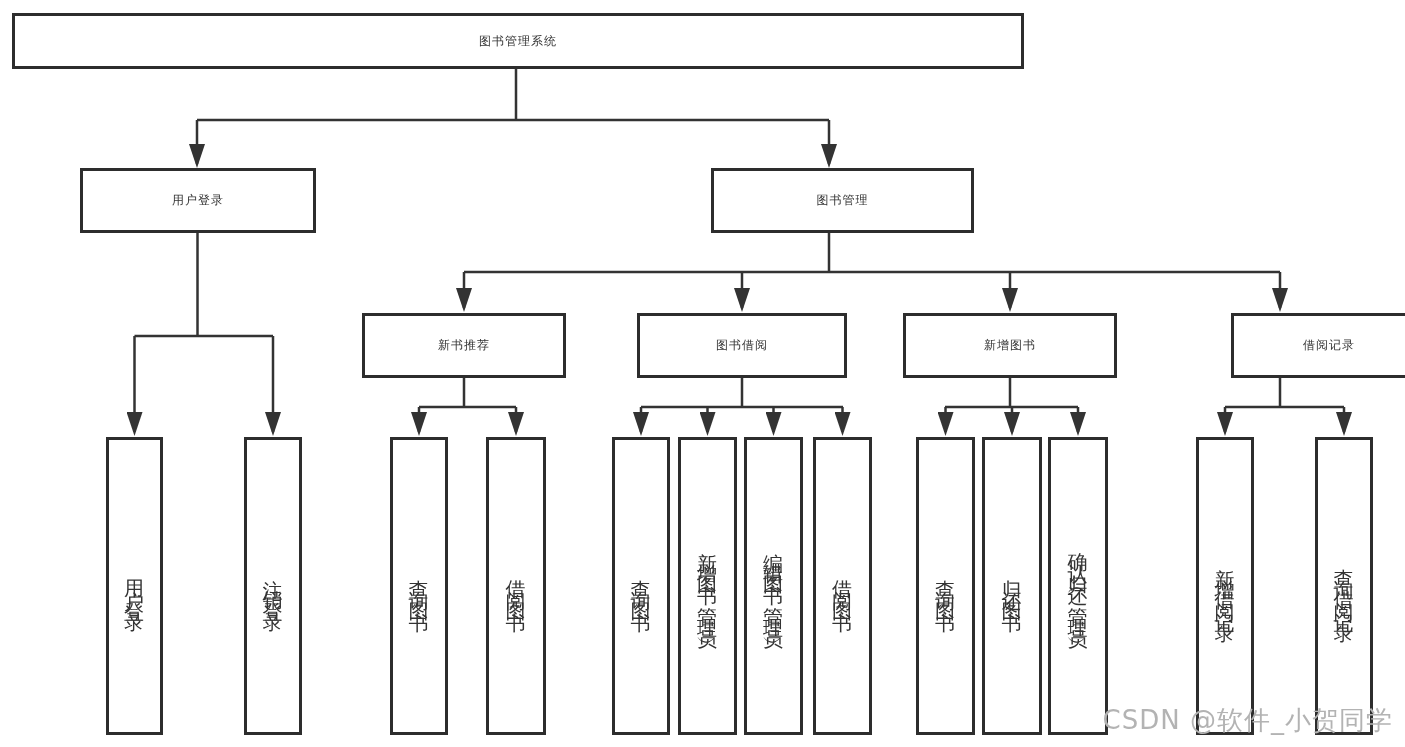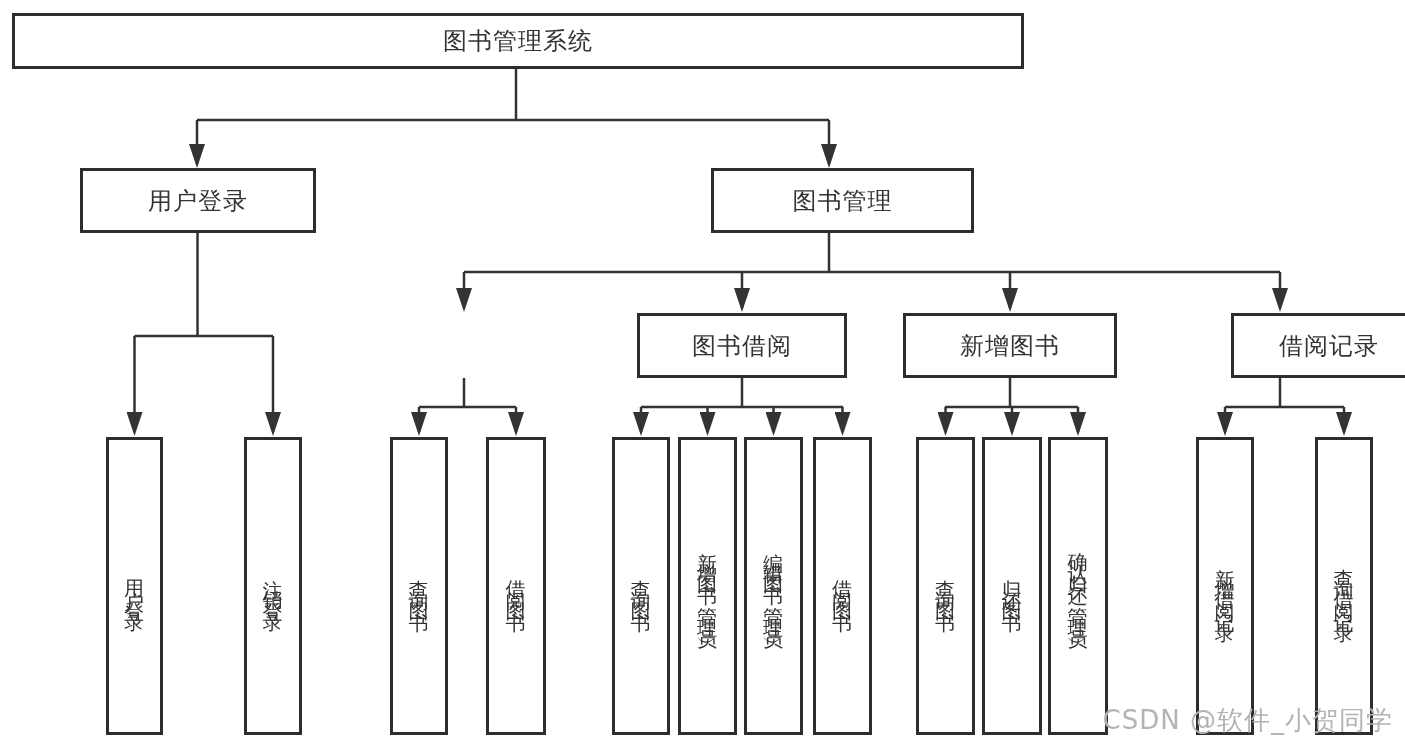--- a/index.html
+++ b/index.html
@@ -25,21 +25,21 @@
     position: absolute;
     box-sizing: border-box;
     background: #ffffff;
     border: 3px solid #2d2d2d;
     display: flex;
     align-items: center;
     justify-content: center;
     z-index: 2;
     color: #333333;
   }
-  .hnode { font-size: 24px; letter-spacing: 1px; }
+  .hnode { font-size: 12px; letter-spacing: 1px; }
   .hnode .lbl { white-space: nowrap; }
   .leaf { font-size: 20px; }
   .leaf .vlbl {
     writing-mode: vertical-rl;
     text-orientation: mixed;
     letter-spacing: 11px;
     line-height: 1;
     white-space: nowrap;
   }
   #watermark {
@@ -102,20 +102,23 @@
     <span class="lbl">图书管理系统</span>
   </div>
 
   <div class="box hnode" style="left:80px;top:168px;width:236px;height:65px">
     <span class="lbl">用户登录</span>
   </div>
   <div class="box hnode" style="left:711px;top:168px;width:263px;height:65px">
     <span class="lbl">图书管理</span>
   </div>
 
+  <div class="box hnode" style="left:362px;top:313px;width:204px;height:65px">
+    <span class="lbl">新书推荐</span>
+  </div>
   <div class="box hnode" style="left:637px;top:313px;width:210px;height:65px">
     <span class="lbl">图书借阅</span>
   </div>
   <div class="box hnode" style="left:903px;top:313px;width:214px;height:65px">
     <span class="lbl">新增图书</span>
   </div>
   <div class="box hnode" style="left:1231px;top:313px;width:196px;height:65px">
     <span class="lbl">借阅记录</span>
   </div>
 

